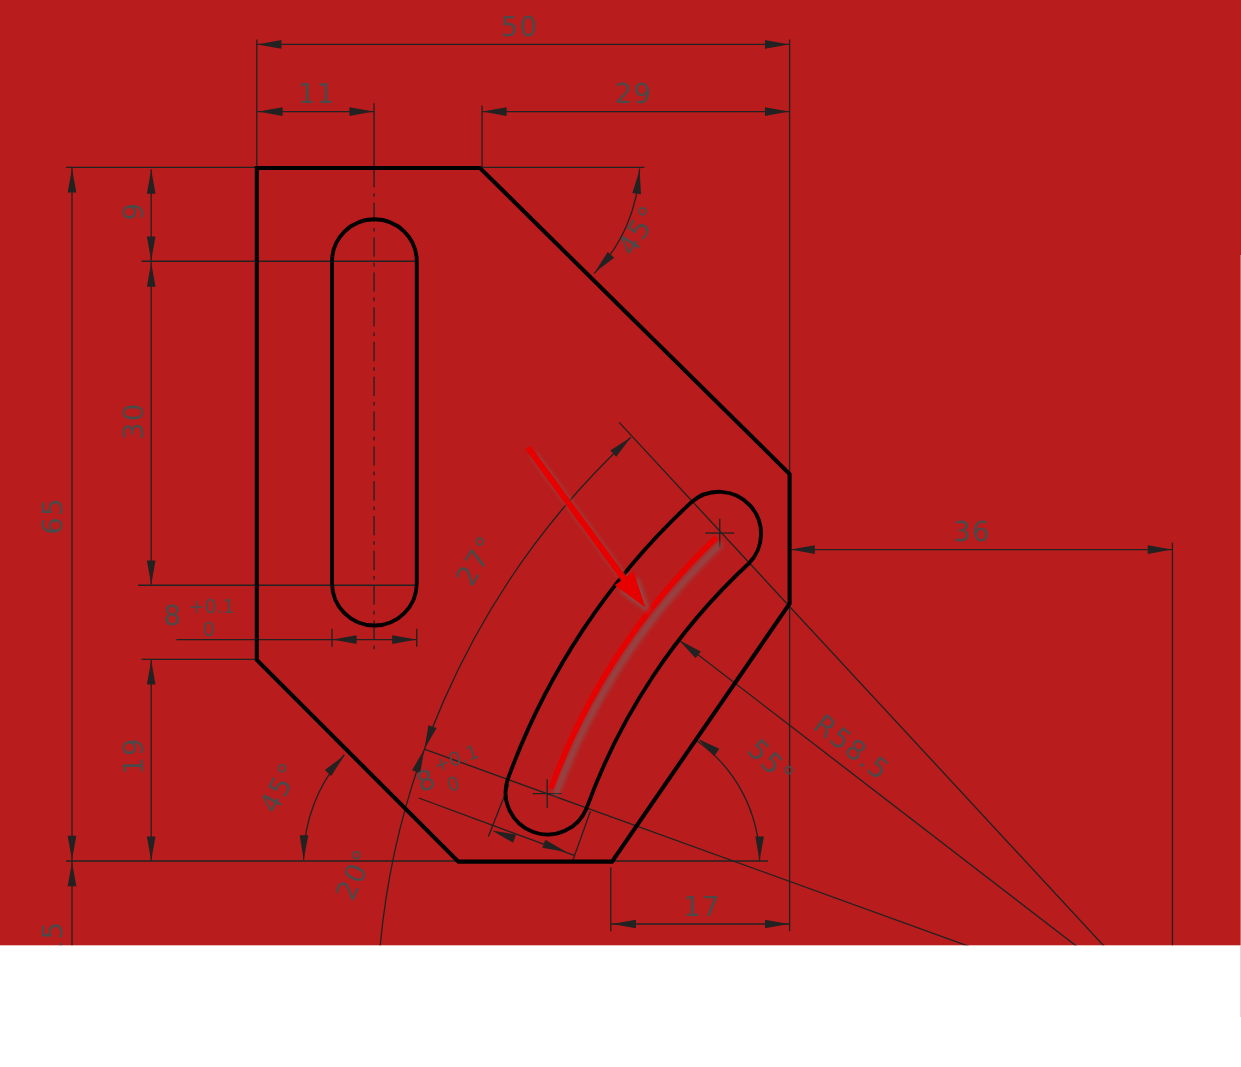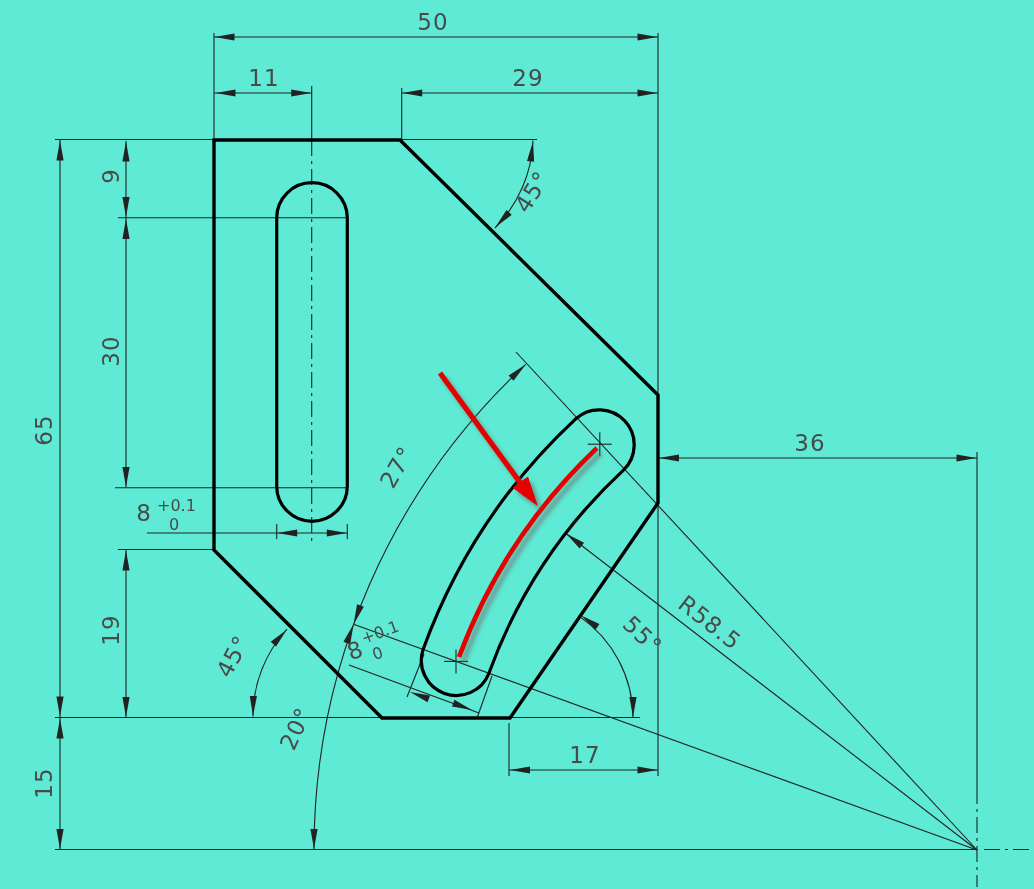--- a/index.html
+++ b/index.html
@@ -1,16 +1,16 @@
 <!DOCTYPE html>
 <html><head>
 <meta charset="utf-8">
 <style>
   html,body{margin:0;padding:0;background:#ffffff;}
-  .stage{width:1034px;height:889px;position:relative;background:#5eead4;overflow:hidden;text-align:right;}
+  .stage{width:1034px;height:788px;position:relative;background:#b91c1c;overflow:hidden;text-align:right;}
   svg{display:block;}
   .thick{stroke:#000;stroke-width:3.4;fill:none;stroke-linejoin:miter;}
   .slot{stroke:#000;stroke-width:3.2;fill:none;}
   .thin{stroke:#222;stroke-width:1.1;fill:none;}
   .cl{stroke:#222;stroke-width:1.1;fill:none;stroke-dasharray:16 5 3 5;}
   .t{font-family:"DejaVu Sans",sans-serif;font-size:23px;fill:#4a4a4a;letter-spacing:1px;}
   .ts{font-family:"DejaVu Sans",sans-serif;font-size:16px;fill:#4a4a4a;}
   .red{stroke:#e60000;fill:none;filter:drop-shadow(4px 5px 2px rgba(110,110,110,0.65));}
 </style>
 </head>

